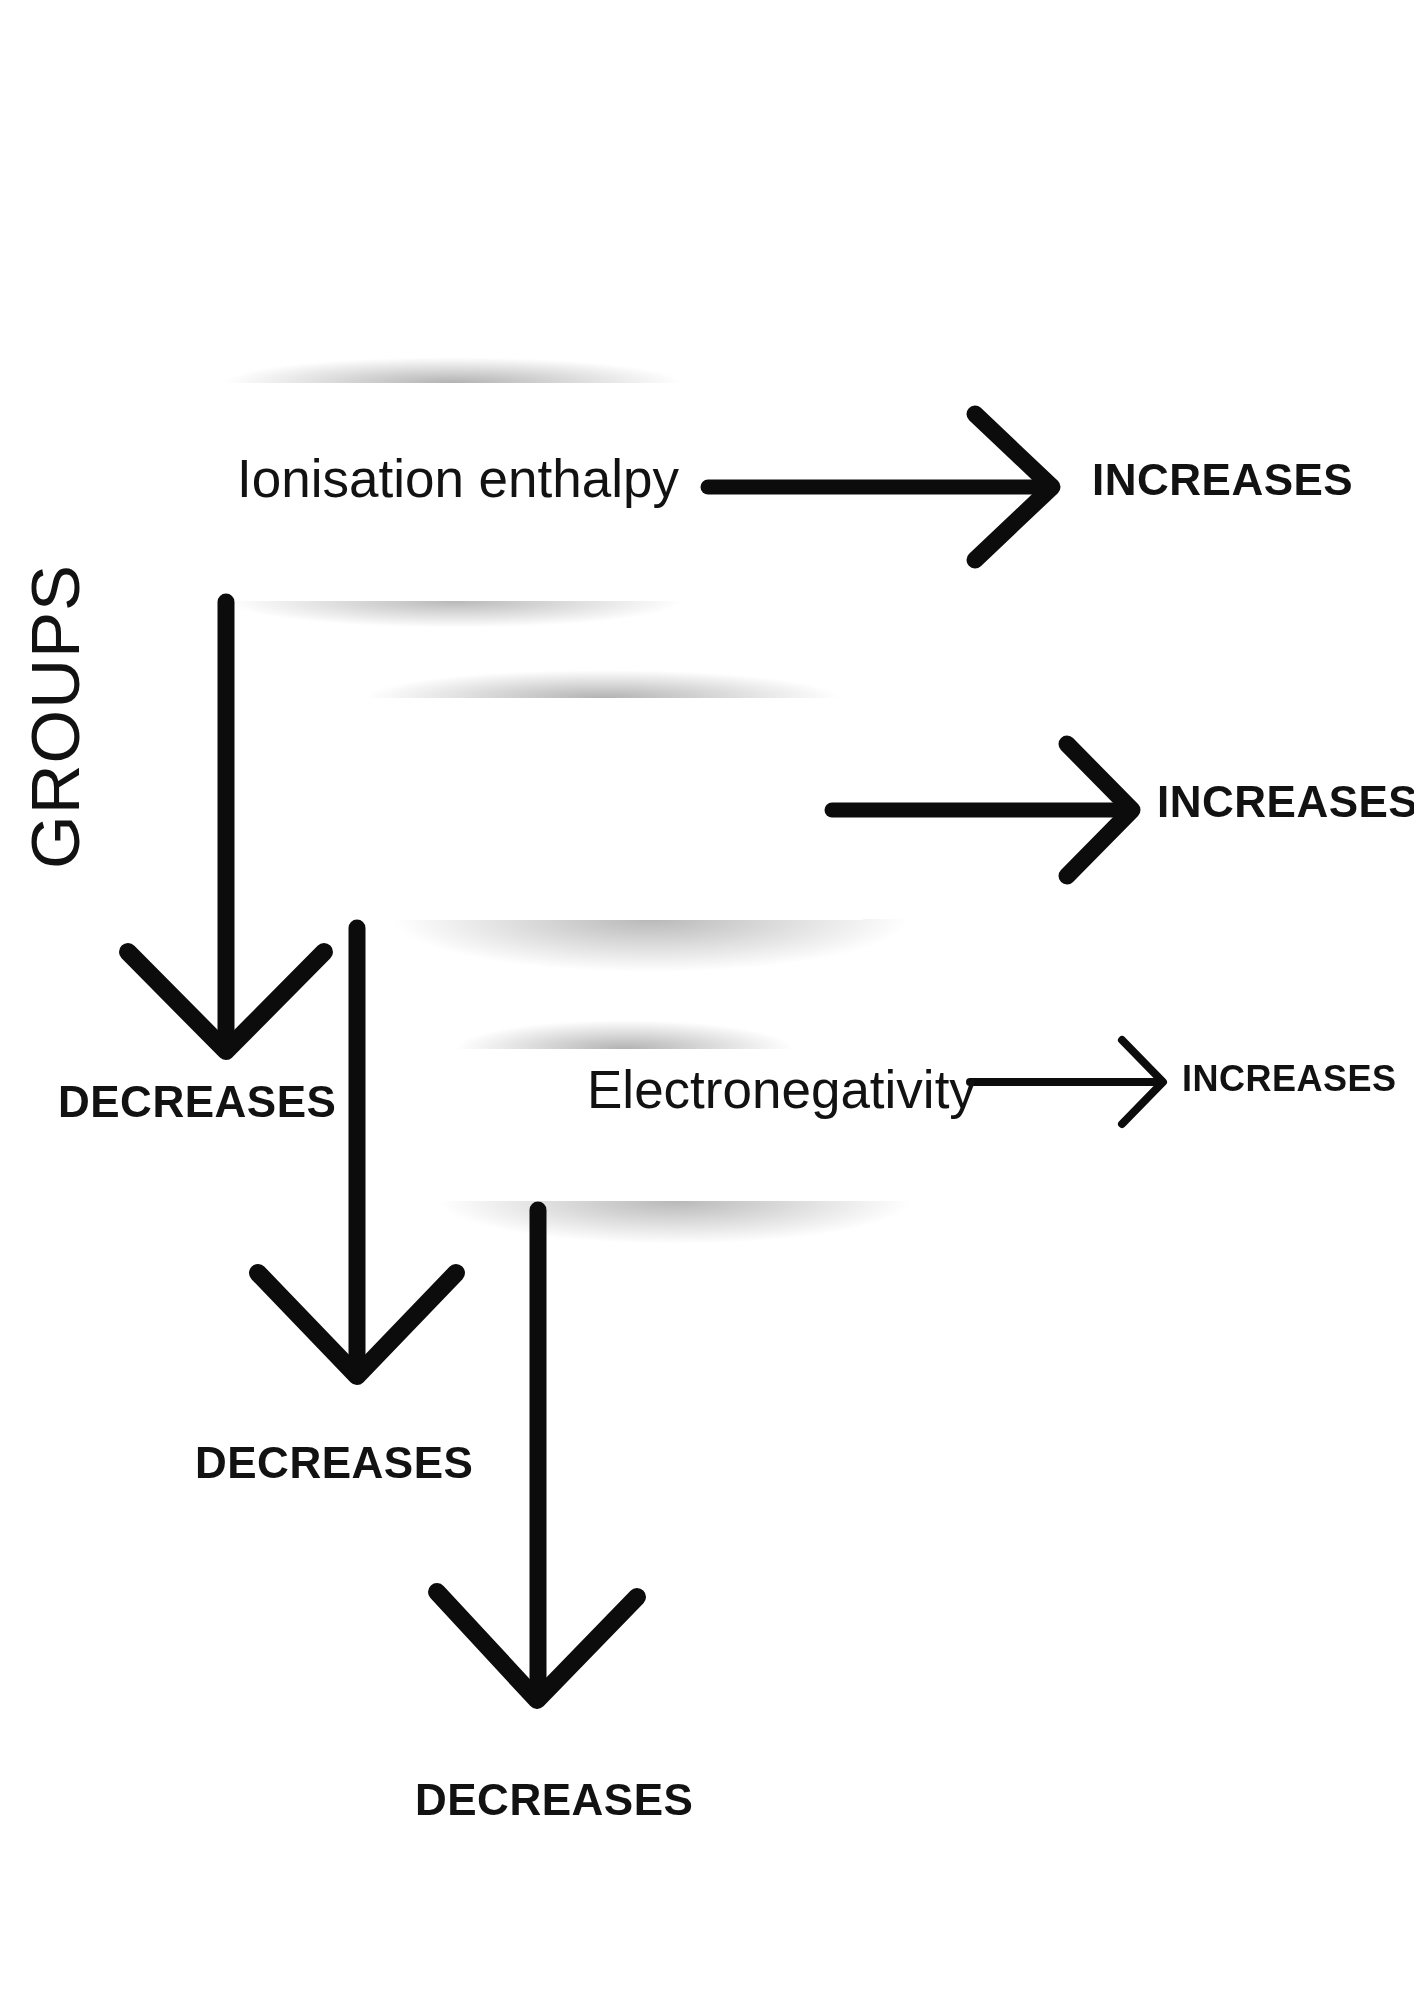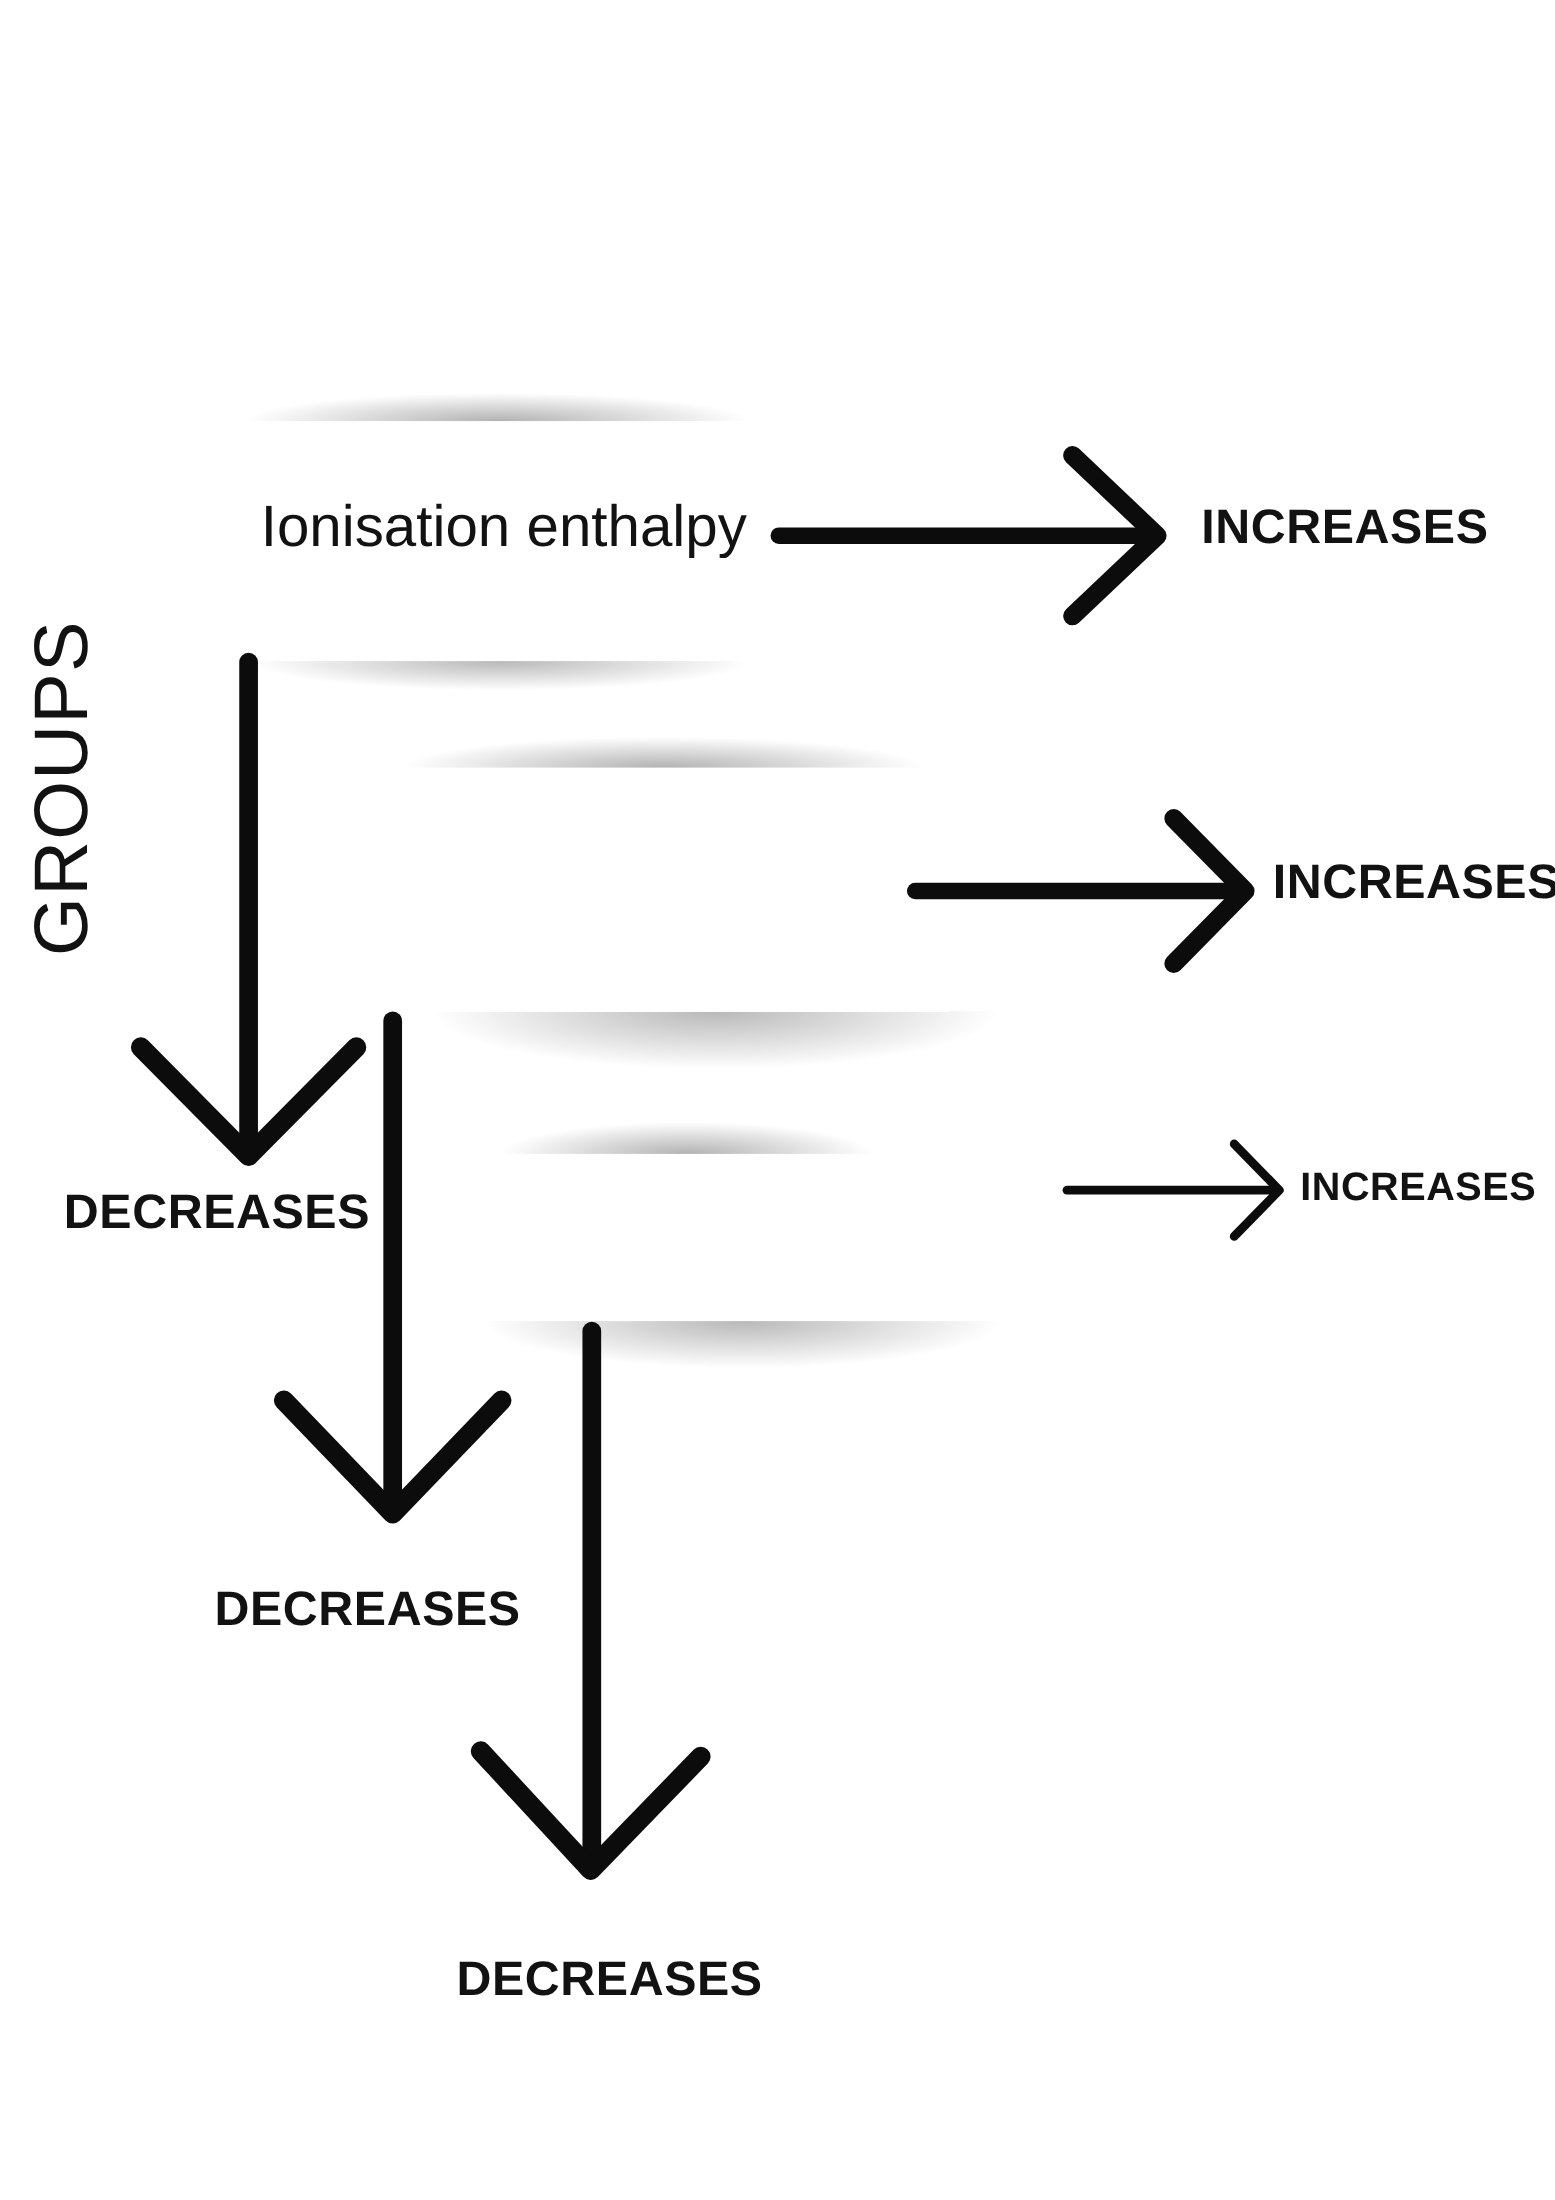--- a/index.html
+++ b/index.html
@@ -83,20 +83,21 @@
     </g>
     <g>
       <path d="M538 1210 V1692" stroke-width="17"></path>
       <path d="M437 1592 L537 1700 L637 1597" stroke-width="18"></path>
     </g>
   </svg>
 
   <div class="abs side-title" style="left:20px;top:869px;">GROUPS</div>
 
   <div class="abs prop-label" style="left:237px;top:452px;">Ionisation enthalpy</div>
+  <div class="abs prop-label" style="left:587px;top:1063px;">Electronegativity</div>
 
   <div class="abs trend-label" style="left:1092px;top:458px;">INCREASES</div>
   <div class="abs trend-label" style="left:1157px;top:780px;">INCREASES</div>
   <div class="abs trend-label small" style="left:1182px;top:1061px;">INCREASES</div>
 
   <div class="abs trend-label" style="left:58px;top:1080px;">DECREASES</div>
   <div class="abs trend-label" style="left:195px;top:1441px;">DECREASES</div>
   <div class="abs trend-label" style="left:415px;top:1778px;">DECREASES</div>
 
 </div>

